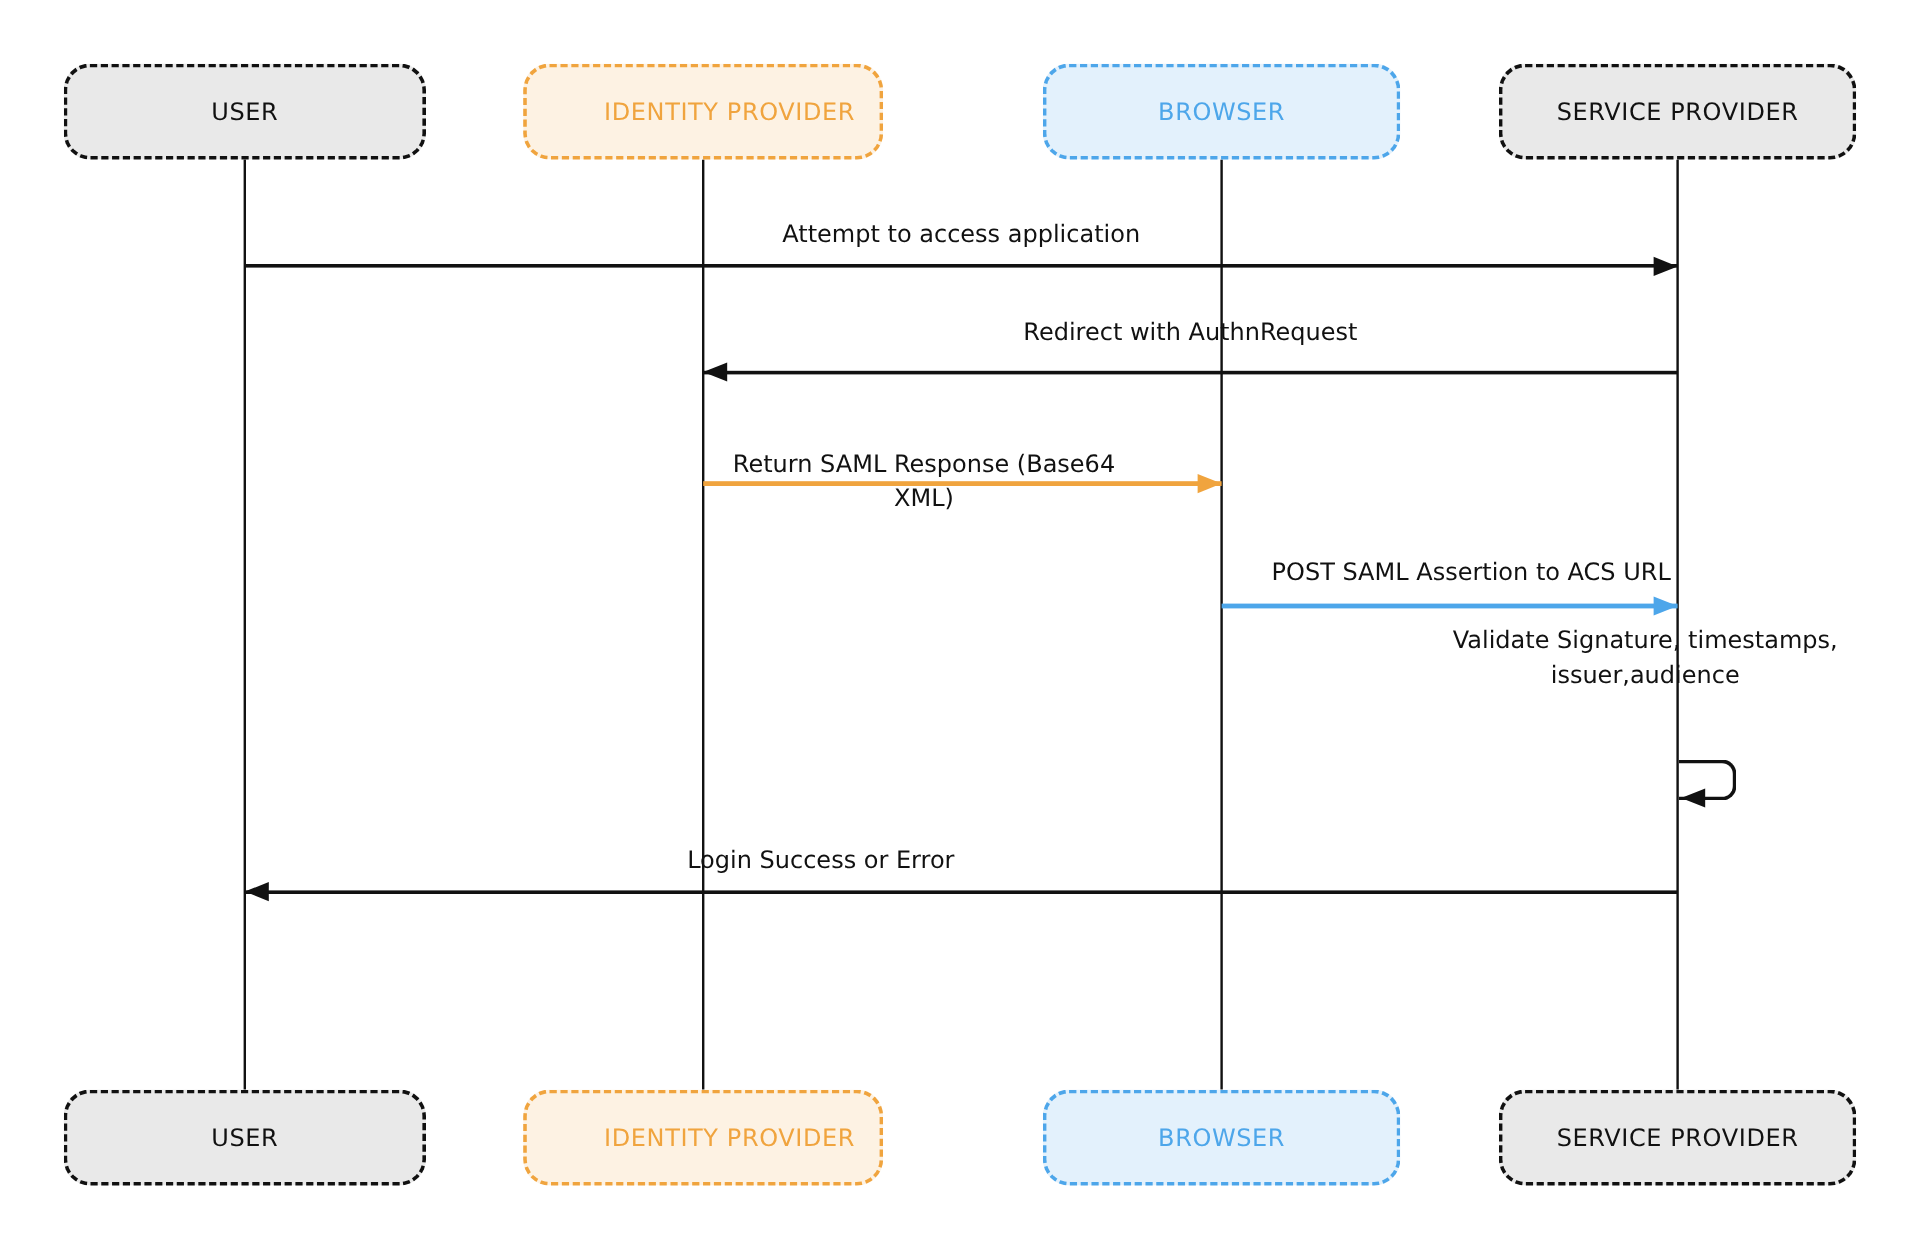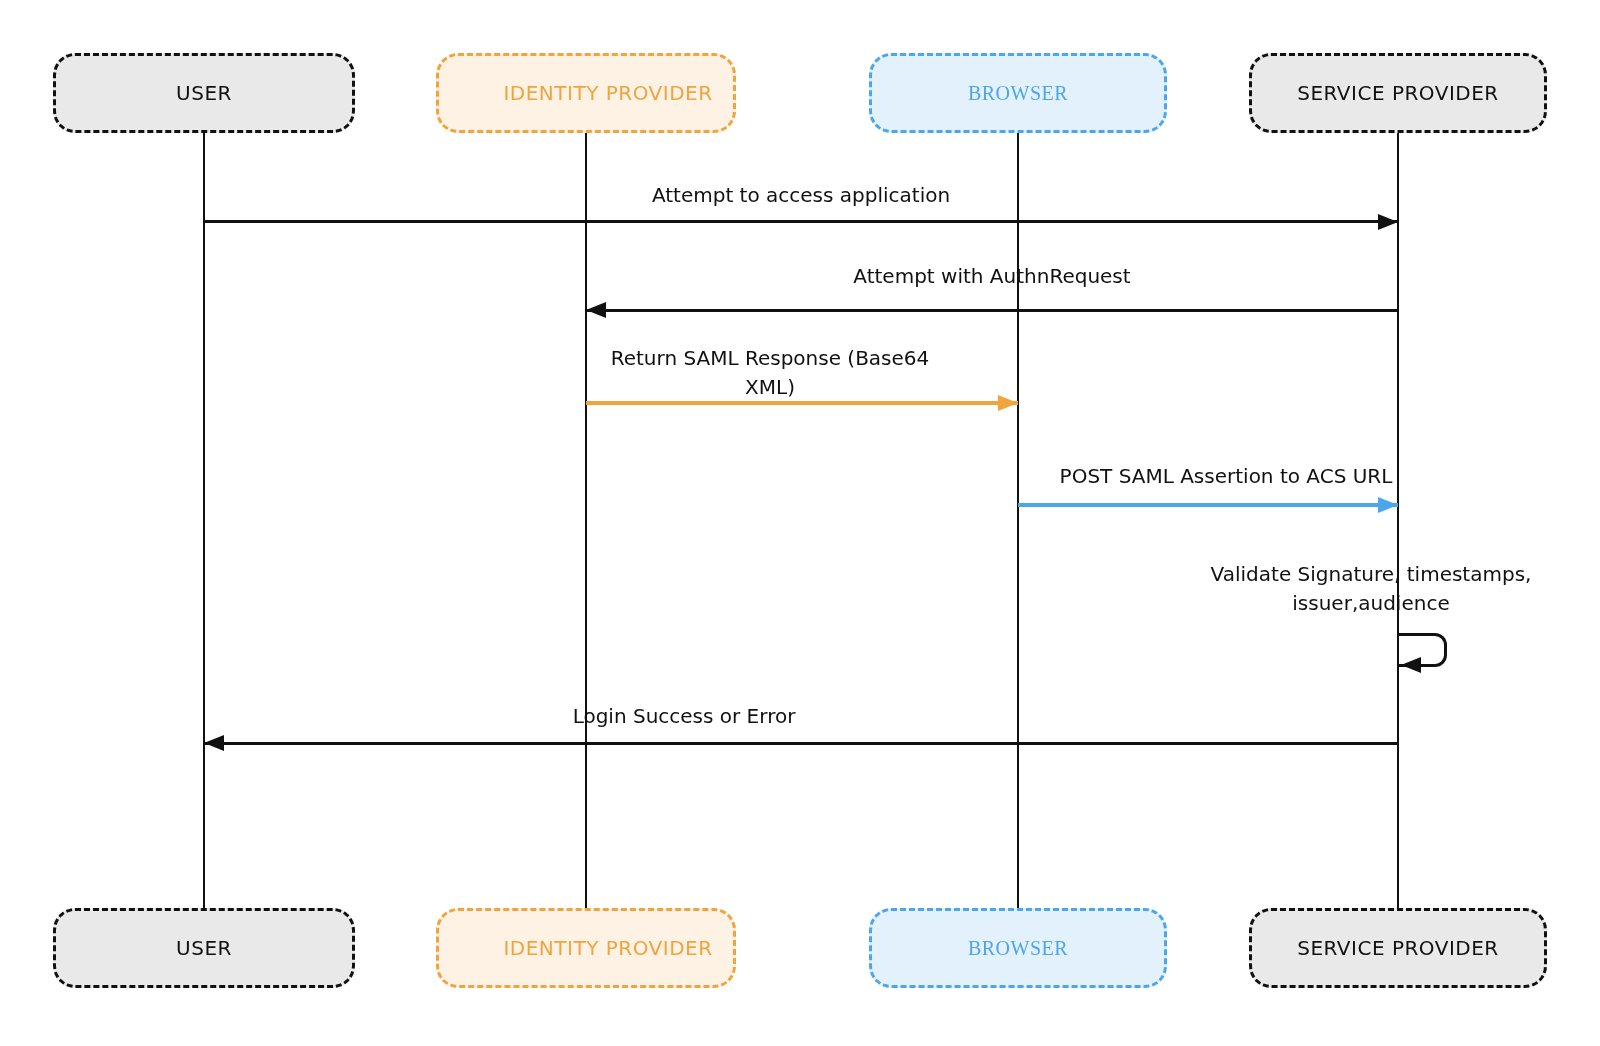--- a/index.html
+++ b/index.html
@@ -19,21 +19,21 @@
     border-radius: 22px;
     display: flex;
     align-items: center;
     justify-content: center;
     font-size: 20px;
     letter-spacing: 0.5px;
     color: #111;
   }
   .actor.gray   { background: var(--gray-fill, #e9e9e9);   border-color: #111; }
   .actor.orange { background: var(--orange-fill, #fdf2e3); border-color: var(--orange, #f0a43e); color: var(--orange, #f0a43e); padding-left: 44px; }
-  .actor.blue   { background: var(--blue-fill, #e3f1fc);   border-color: var(--blue, #4da6ea);   color: var(--blue, #4da6ea); font-family: Liberation Serif, serif; }
+  .actor.blue   { background: var(--blue-fill, #e3f1fc);   border-color: var(--blue, #4da6ea);   color: var(--blue, #4da6ea); }
   .lifeline {
     position: absolute;
     top: 133px;
     height: 775px;
     width: 2px;
     background: #111;
   }
   .msg-label {
     position: absolute;
     text-align: center;
@@ -99,33 +99,33 @@
     <span>BROWSER</span>
   </div>
   <div class="actor gray" style="left:1249px; top:908px; width:298px">
     <span>SERVICE PROVIDER</span>
   </div>
 
   <div class="msg-label" style="left:204px; top:181px; width:1194px">Attempt to access application</div>
   <div class="msg-line" style="left:204px; top:220px; width:1194px"></div>
   <div class="arrow-right" style="left:1378px; top:214px"></div>
 
-  <div class="msg-label" style="left:586px; top:262px; width:812px">Attempt with AuthnRequest</div>
+  <div class="msg-label" style="left:586px; top:262px; width:812px">Redirect with AuthnRequest</div>
   <div class="msg-line" style="left:586px; top:309px; width:812px"></div>
   <div class="arrow-left" style="left:586px; top:302px"></div>
 
-  <div class="msg-label" style="left:586px; top:344px; width:368px">Return SAML Response (Base64 XML)</div>
+  <div class="msg-label" style="left:586px; top:372px; width:368px">Return SAML Response (Base64 XML)</div>
   <div class="msg-line orange" style="left:586px; top:401px; width:432px"></div>
   <div class="arrow-right orange" style="left:998px; top:395px"></div>
 
   <div class="msg-label" style="left:1018px; top:462px; width:416px">POST SAML Assertion to ACS URL</div>
   <div class="msg-line blue" style="left:1018px; top:503px; width:380px"></div>
   <div class="arrow-right blue" style="left:1378px; top:497px"></div>
 
-  <div class="msg-label" style="left:1171px; top:560px; width:400px">Validate Signature, timestamps,
+  <div class="msg-label" style="left:1171px; top:519px; width:400px">Validate Signature, timestamps,
 issuer,audience</div>
   <div class="self-loop" style="left:1399px; top:633px; width:48px; height:34px"></div>
   <div class="arrow-left" style="left:1401px; top:657px"></div>
 
   <div class="msg-label" style="left:204px; top:702px; width:960px">Login Success or Error</div>
   <div class="msg-line" style="left:204px; top:742px; width:1194px"></div>
   <div class="arrow-left" style="left:204px; top:735px"></div>
 
 </div>
 

